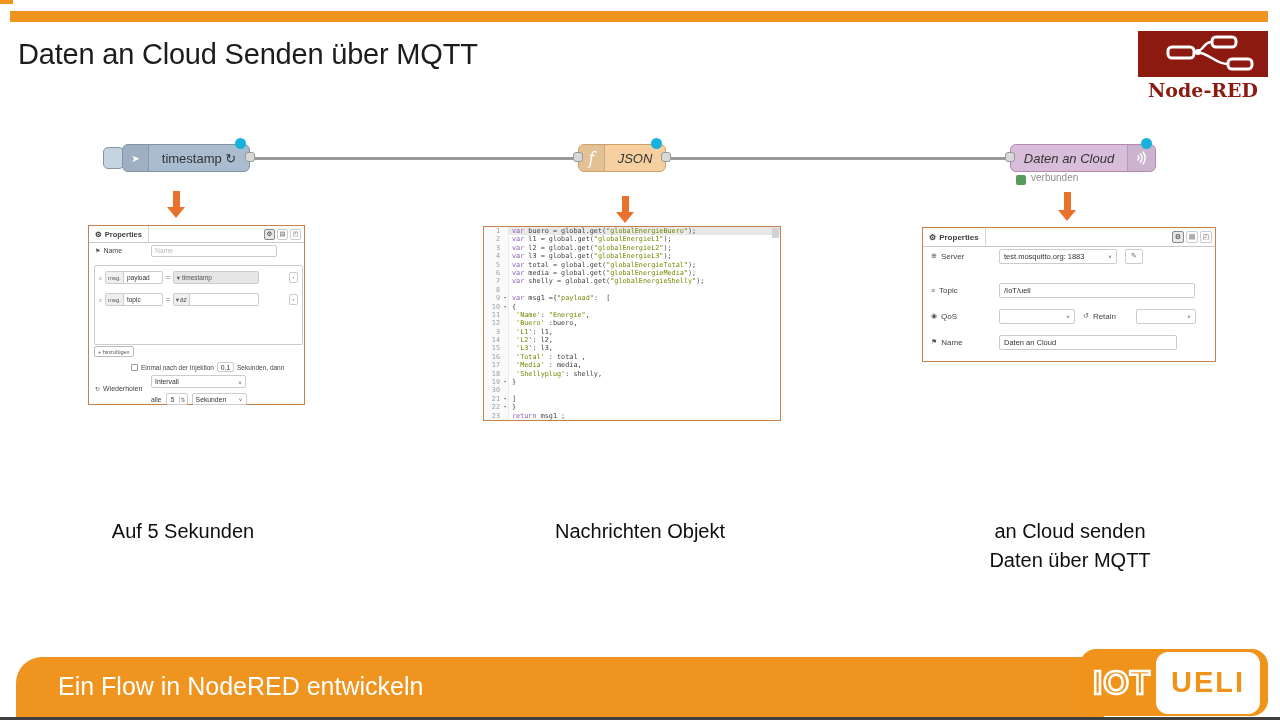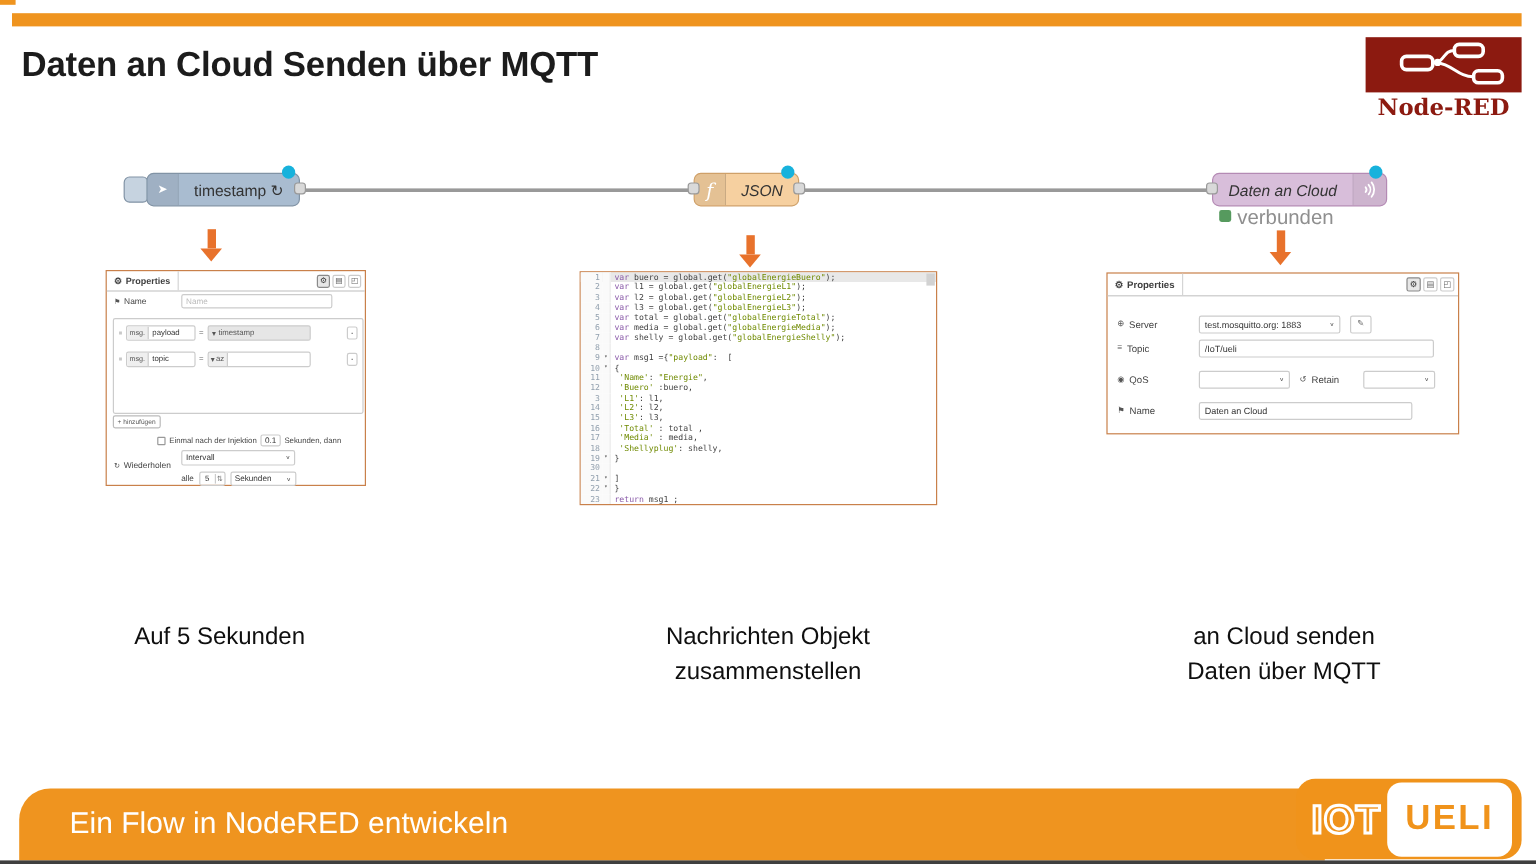--- a/index.html
+++ b/index.html
@@ -2,21 +2,21 @@
 <html style="--accent-orange: #EF941F; --logo-orange: #F0931B; --arrow-orange: #E8722C; --panel-border: #C9804A; --node-red-maroon: #8C1A10; --inject-node-fill: #A9BCD0; --function-node-fill: #F6D0A0; --mqtt-node-fill: #D8BEDA; --wire-gray: #999999; --port-gray: #D9D9D9; --changed-dot-blue: #17B2DC; --status-green: #569A5E;"><head>
 <meta charset="utf-8">
 <style>
   html,body{margin:0;padding:0;background:#e9e9e9;}
   .slide{position:relative;width:1280px;height:720px;background:#fff;overflow:hidden;
          font-family:"Liberation Sans",sans-serif;}
 
   
   .corner-chip{position:absolute;left:0;top:0;width:13px;height:4px;background:var(--accent-orange,#EF941F);}
   .top-bar{position:absolute;left:10px;top:11px;width:1258px;height:11px;background:var(--accent-orange,#EF941F);}
-  .title{position:absolute;left:18px;top:38px;font-size:29px;color:#1c1c1c;letter-spacing:-0.2px;margin:0;font-weight:bold;}
+  .title{position:absolute;left:18px;top:38px;font-size:29px;color:#1c1c1c;letter-spacing:-0.2px;margin:0;font-weight:normal;}
 
   
   .nr-logo{position:absolute;left:1138px;top:31px;width:130px;text-align:center;}
   .nr-box{width:130px;height:46px;background:var(--node-red-maroon,#8C1A10);display:flex;align-items:center;justify-content:center;}
   .nr-label{margin-top:2px;font-family:"DejaVu Serif",serif;font-weight:bold;font-size:19px;color:var(--node-red-maroon,#8C1A10);}
 
   
   .wire{position:absolute;height:3px;background:var(--wire-gray,#999);top:157px;}
   .node{position:absolute;top:144px;height:28px;border-radius:6px;box-sizing:border-box;
         border:1.5px solid;display:flex;align-items:center;font-size:13px;color:#333;}
@@ -32,21 +32,21 @@
         border-radius:5px 0 0 5px;color:#fff;font-size:10px;}
   .node-function{left:578px;width:88px;background:var(--function-node-fill,#F6D0A0);border-color:#cfa068;}
   .node-function .icon-region{width:26px;background:rgba(0,0,0,.07);border-right:1px solid rgba(0,0,0,.12);
         border-radius:5px 0 0 5px;color:#fff;font-family:"DejaVu Serif",serif;font-style:italic;font-size:16px;}
   .node-function .nlabel,.node-mqtt .nlabel{font-style:italic;}
   .node-mqtt{left:1010px;width:146px;background:var(--mqtt-node-fill,#D8BEDA);border-color:#b48ab4;}
   .node-mqtt .icon-region{width:28px;background:rgba(0,0,0,.05);border-left:1px solid rgba(0,0,0,.12);
         border-radius:0 5px 5px 0;}
   .status-dot{position:absolute;left:1016px;top:175px;width:10px;height:10px;border-radius:2px;
         background:var(--status-green,#569A5E);}
-  .status-text{position:absolute;left:1031px;top:172px;font-size:17px;color:#8f8f8f;}
+  .status-text{position:absolute;left:1031px;top:172px;font-size:10px;color:#8f8f8f;}
 
   
   .darrow{position:absolute;width:18px;}
   .darrow .shaft{width:7px;margin:0 auto;background:var(--arrow-orange,#E8722C);}
   .darrow .head{width:0;height:0;border-left:9px solid transparent;border-right:9px solid transparent;
         border-top:11px solid var(--arrow-orange,#E8722C);}
 
   
   .shot{position:absolute;background:#fff;border:1px solid var(--panel-border,#C9804A);box-sizing:border-box;}
   .shot-header{position:absolute;left:0;top:0;right:0;height:16px;border-bottom:1px solid #c9c9c9;
@@ -323,21 +323,21 @@
       <span class="shot-tab">
         <span class="ico">⚙</span>
         <span>Properties</span>
       </span>
       <span class="hdr-btns">
         <span class="hbtn active">⚙</span>
         <span class="hbtn">▤</span>
         <span class="hbtn">◰</span>
       </span>
     </div>
-    <div class="p3row" style="top:34px;">
+    <div class="p3row" style="top:20px;">
       <span class="lbl">
           <span class="ico">⊕</span>
         <span>Server</span>
         </span>
       <span class="selbox" style="position:absolute;left:68px;width:118px;gap:12px;">
         <span>test.mosquitto.org: 1883</span>
           <span class="chev">∨</span>
       </span>
       <span class="pencil-btn" style="position:absolute;left:190px;">✎</span>
     </div>
@@ -373,21 +373,20 @@
         </span>
       <input class="inp" style="position: absolute; left: 68px; width: 178px;" value="Daten an Cloud">
     </div>
   </div>
 
   <div class="caption" style="left:68px;">
       <div>Auf 5 Sekunden</div>
   </div>
   <div class="caption" style="left:525px;">
     <div>Nachrichten Objekt</div>
-      <div>zusammenstellen</div>
   </div>
   <div class="caption" style="left:955px;">
     <div>an Cloud senden</div>
       <div>Daten über MQTT</div>
   </div>
 
   <div class="footer-bar">
     <div class="footer-title">Ein Flow in NodeRED entwickeln</div>
   </div>
   <div class="iot-logo">

